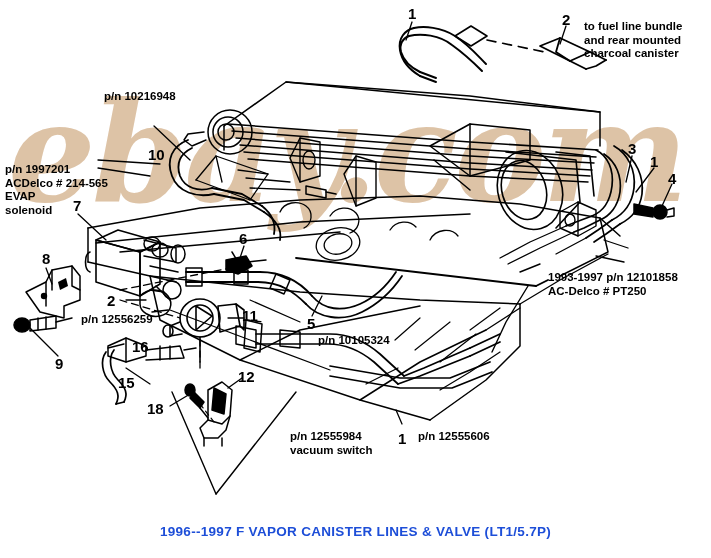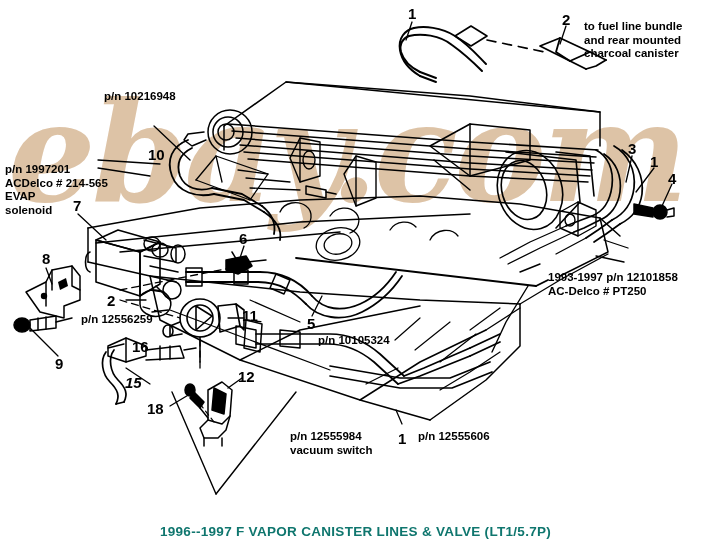--- a/index.html
+++ b/index.html
@@ -64,21 +64,21 @@
     position: absolute;
     z-index: 4;
     left: 0;
     top: 524px;
     width: 711px;
     text-align: center;
     font-family: "Liberation Sans", sans-serif;
     font-weight: bold;
     font-size: 13.5px;
     letter-spacing: 0.3px;
-    color: #0f766e;
+    color: #1d4ed8;
   }
 </style>
 </head>
 <body>
 
 <div id="page">
 
   <div id="watermark">
     <div class="wm-text">ebay.com</div>
   </div>
@@ -446,20 +446,20 @@
   <div class="lbl num" style="left:668px; top:170px;">4</div>
   <div class="lbl num" style="left:148px; top:108px;margin-top:38px;">10</div>
   <div class="lbl num" style="left:73px;  top:197px;">7</div>
   <div class="lbl num" style="left:42px;  top:250px;">8</div>
   <div class="lbl num" style="left:239px; top:230px;">6</div>
   <div class="lbl num" style="left:107px; top:292px;">2</div>
   <div class="lbl num" style="left:55px;  top:355px;">9</div>
   <div class="lbl num" style="left:88px;  top:338px;margin-left:44px;">16</div>
   <div class="lbl num" style="left:242px; top:307px;">11</div>
   <div class="lbl num" style="left:307px; top:315px;">5</div>
-  <div class="lbl num" style="left:125px; top:374px;font-style:italic;">15</div>
+  <div class="lbl num" style="left:118px; top:374px;">15</div>
   <div class="lbl num" style="left:238px; top:368px;text-align:right;">12</div>
   <div class="lbl num" style="left:147px; top:400px;">18</div>
   <div class="lbl num" style="left:398px; top:430px;">1</div>
 
   <div id="title">1996--1997 F VAPOR CANISTER LINES &amp; VALVE (LT1/5.7P)</div>
 
 </div>
 
 </body></html>

